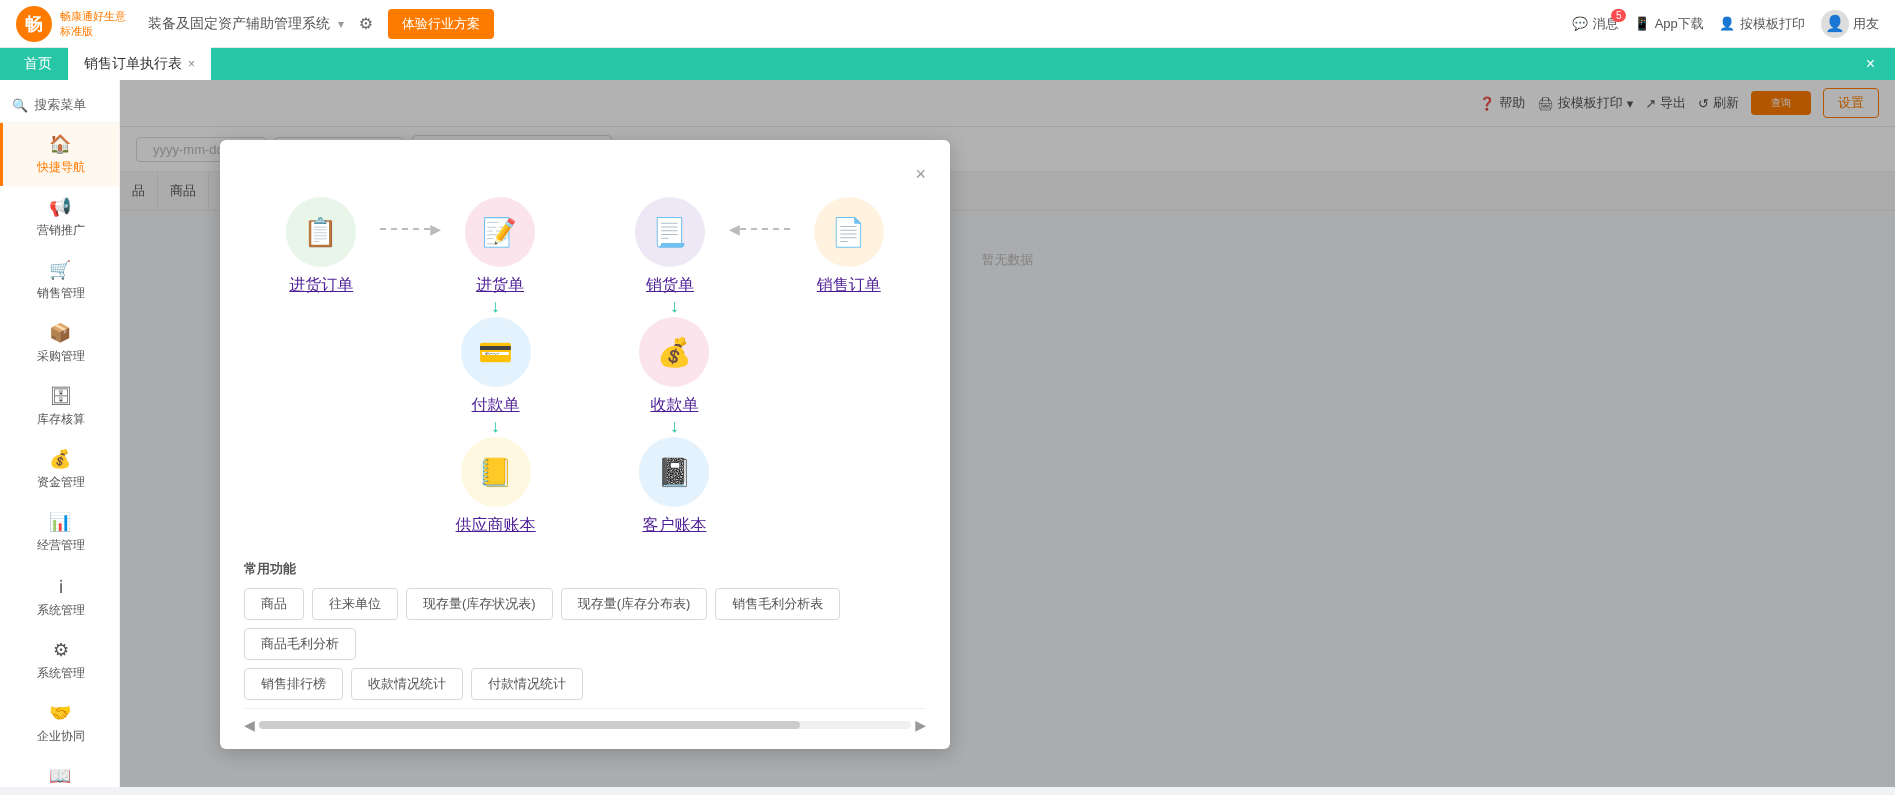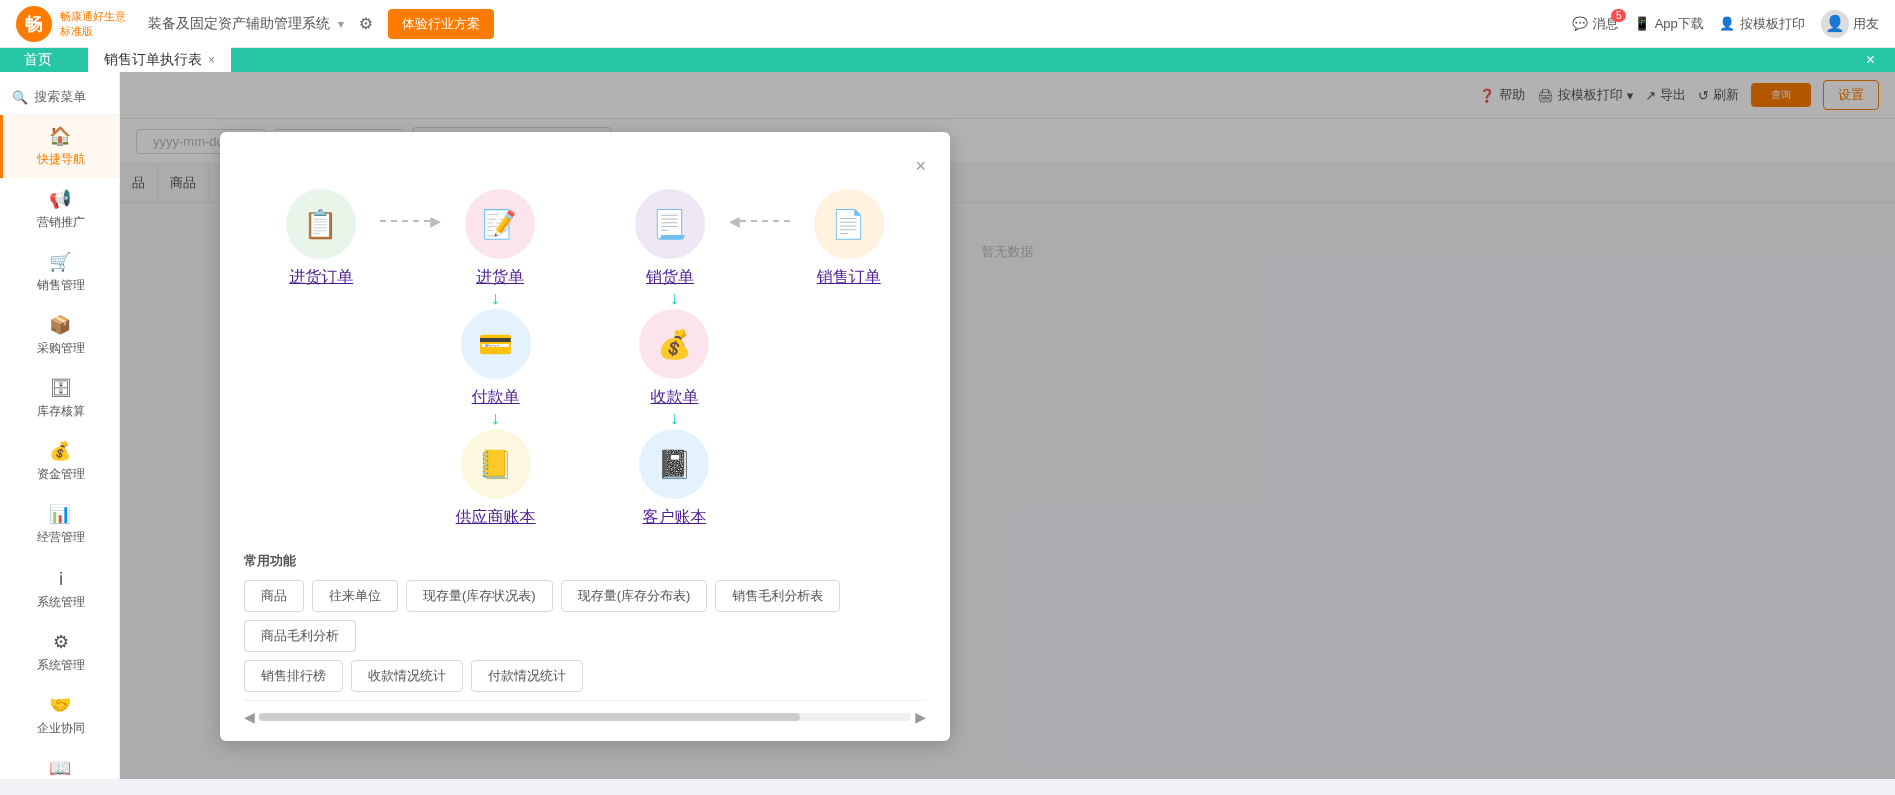--- a/index.html
+++ b/index.html
@@ -14,21 +14,21 @@
     .app-title-text { color: #555; }
     .dropdown-btn { background: none; border: none; cursor: pointer; color: #999; font-size: 12px; }
     .settings-icon { width: 28px; height: 28px; display: flex; align-items: center; justify-content: center; color: #666; cursor: pointer; font-size: 16px; }
     .trial-btn { background: #ff7b00; color: #fff; border: none; border-radius: 4px; padding: 6px 14px; cursor: pointer; font-size: 13px; }
     .header-right { display: flex; align-items: center; gap: 16px; margin-left: auto; }
     .header-right-item { display: flex; align-items: center; gap: 4px; color: #555; cursor: pointer; font-size: 13px; position: relative; }
     .badge { background: #ff4d4f; color: #fff; border-radius: 10px; font-size: 10px; padding: 1px 5px; position: absolute; top: -6px; right: -8px; }
     .avatar { width: 28px; height: 28px; background: #ddd; border-radius: 50%; display: flex; align-items: center; justify-content: center; color: #999; font-size: 16px; }
 
     
-    .tabbar { display: flex; align-items: center; height: 24px; background: #26c6a6; padding: 8px 8px; gap: 20px; }
+    .tabbar { display: flex; align-items: center; height: 24px; background: #26c6a6; padding: 16px 8px; }
     .tab { display: flex; align-items: center; gap: 6px; padding: 0 16px; height: 40px; cursor: pointer; color: #fff; font-size: 14px; }
     .tab.active { background: #fff; color: #333; border-radius: 4px 4px 0 0; }
     .tab-close { font-size: 12px; color: #888; cursor: pointer; }
     .tab-close-main { color: #fff; font-size: 16px; margin-left: auto; padding-right: 12px; cursor: pointer; }
 
     
     .main-layout { display: flex; height: calc(795px - 88px); }
 
     
     .sidebar { width: 120px; background: #fff; border-right: 1px solid #f0f0f0; display: flex; flex-direction: column; padding-top: 8px; }

